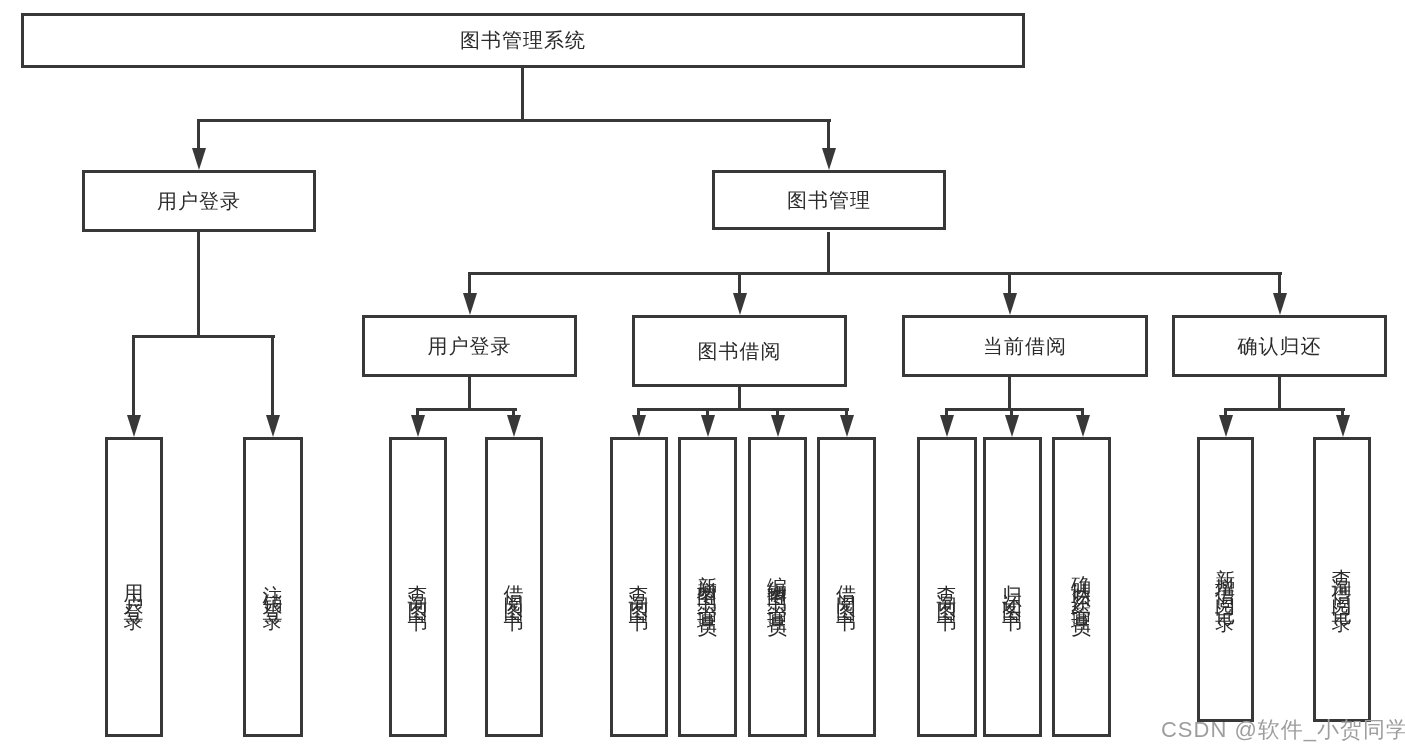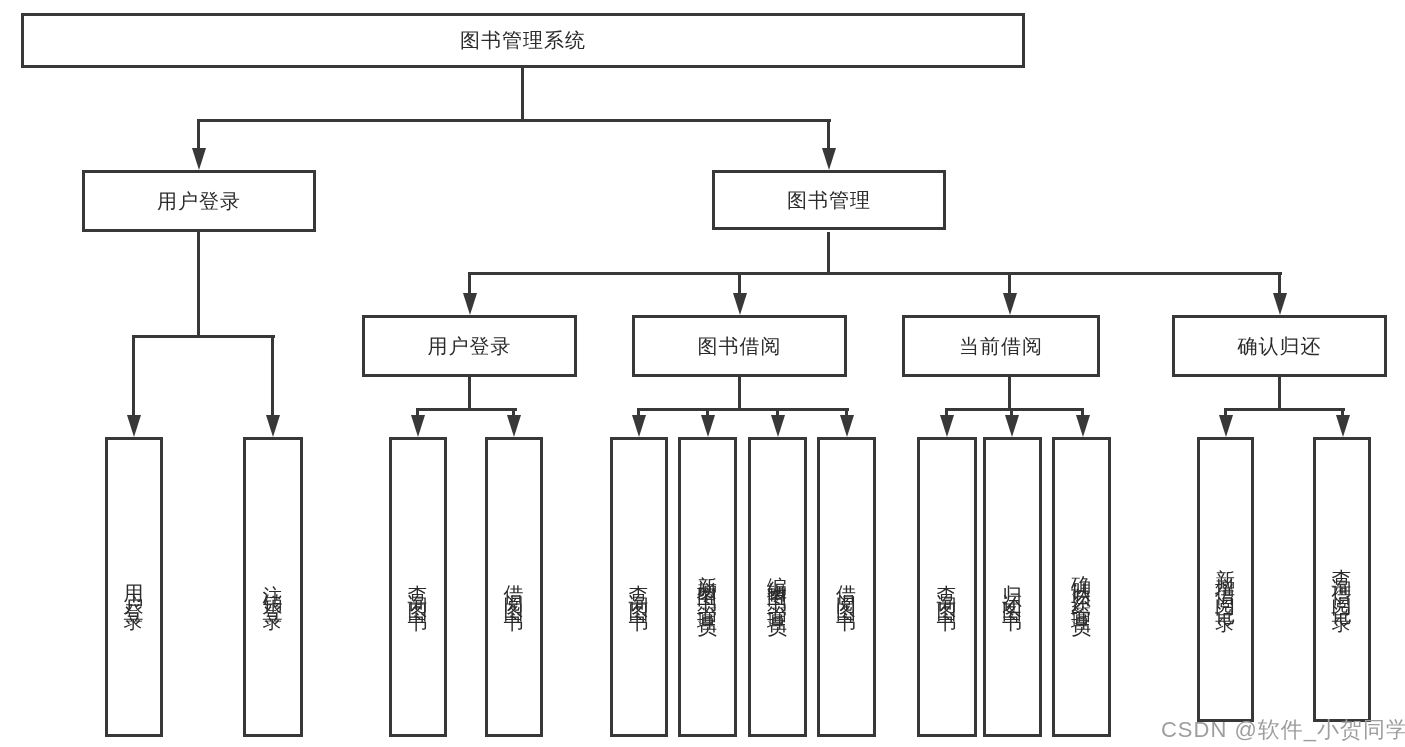--- a/index.html
+++ b/index.html
@@ -103,24 +103,24 @@
   <div class="vline" style="left:738px; top:272px; height:22px;"></div>
   <div class="arrowhead" style="left:733px; top:293px;"></div>
   <div class="vline" style="left:1008px; top:272px; height:22px;"></div>
   <div class="arrowhead" style="left:1003px; top:293px;"></div>
   <div class="vline" style="left:1278px; top:272px; height:22px;"></div>
   <div class="arrowhead" style="left:1273px; top:293px;"></div>
 
   <div class="box" style="left:362px; top:315px; width:215px; height:62px;">
     <span>用户登录</span>
   </div>
-  <div class="box" style="left:632px; top:315px; width:215px; height:62px;">
+  <div class="box" style="left:632px; top:315px; width:215px; height:72px;">
     <span>图书借阅</span>
   </div>
-  <div class="box" style="left:902px; top:315px; width:198px; height:62px;">
+  <div class="box" style="left:902px; top:315px; width:246px; height:62px;">
     <span>当前借阅</span>
   </div>
   <div class="box" style="left:1172px; top:315px; width:215px; height:62px;">
     <span>确认归还</span>
   </div>
 
   <div class="vline" style="left:468px; top:377px; height:34px;"></div>
   <div class="hline" style="left:416px; top:408px; width:101px;"></div>
   <div class="vline" style="left:416px; top:408px; height:9px;"></div>
   <div class="arrowhead" style="left:411px; top:415px;"></div>

